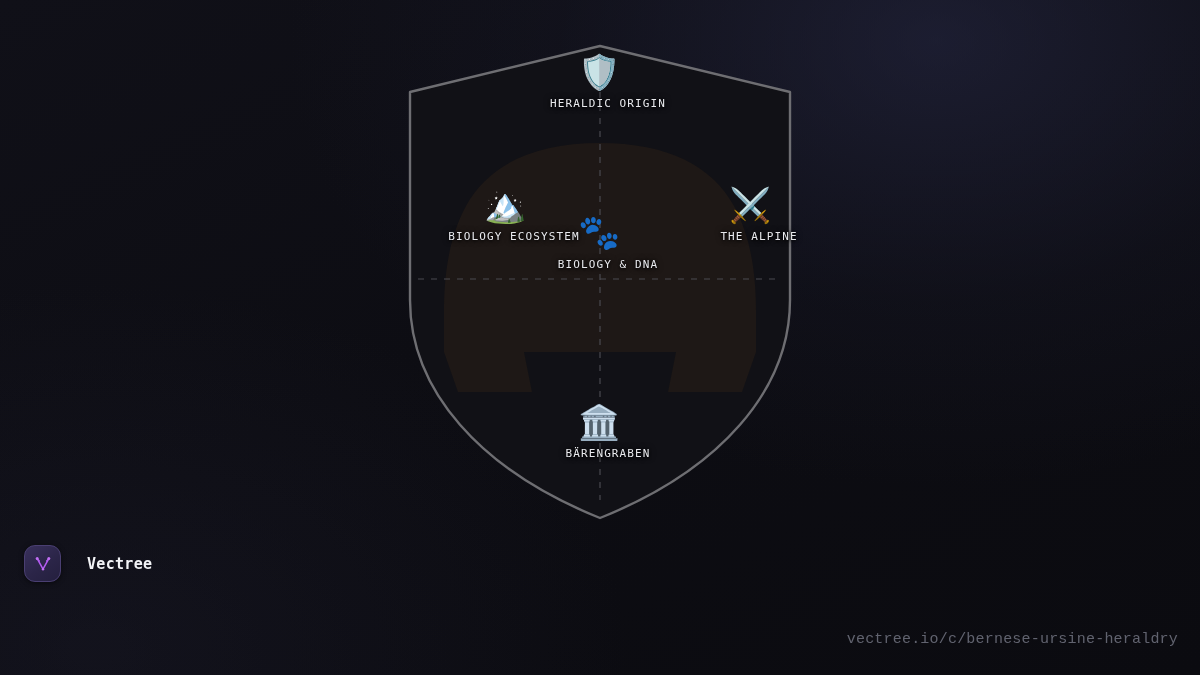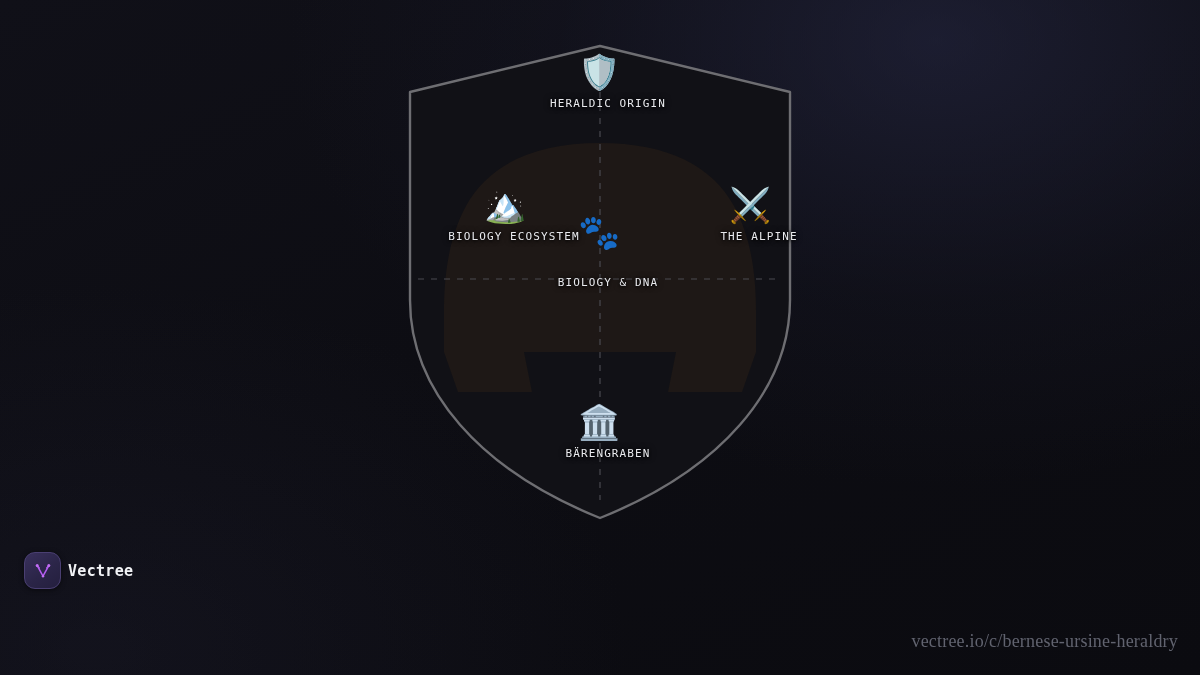--- a/index.html
+++ b/index.html
@@ -58,37 +58,37 @@
     padding-left: 16px;
   }
 
   
   #node-origin   { left: 600px; top: 52px;  }
   #node-alpine   { left: 506px; top: 185px; }
   #node-legend   { left: 751px; top: 185px; }
   #node-biology  { left: 600px; top: 212px; }
   #node-baeren   { left: 600px; top: 402px; }
 
-  #node-biology .cap { margin-top: 24px; }
+  #node-biology .cap { margin-top: 6px; }
 
   
   #footer {
     position: absolute;
     left: 0;
     top: 540px;
     width: 1200px;
     height: 135px;
   }
   #brand {
     position: absolute;
     left: 24px;
-    top: 12px;
-    display: flex;
-    align-items: center;
-    gap: 7px;
+    top: 5px;
+    display: flex;
+    align-items: center;
+    gap: 26px;
   }
   #brand-mark {
     width: 35px;
     height: 35px;
     border-radius: 11px;
     background: linear-gradient(145deg, #39305c 0%, #2b2548 55%, #241f3e 100%);
     border: 1px solid #4a3f72;
     display: flex;
     align-items: center;
     justify-content: center;
@@ -111,22 +111,22 @@
     font-weight: bold;
     line-height: 1.12;
     color: #ffffff;
     letter-spacing: -0.2px;
     white-space: pre-line;
   }
   #permalink {
     position: absolute;
     right: 22px;
     top: 91px;
-    font-family: Liberation Serif, serif;
-    font-size: 18px;
+    font-family: Liberation Mono, monospace;
+    font-size: 15px;
     color: #61636f;
     letter-spacing: 0.2px;
   }
 </style>
 </head>
 <body>
 
 <div id="stage">
 
   <div id="emblem">

